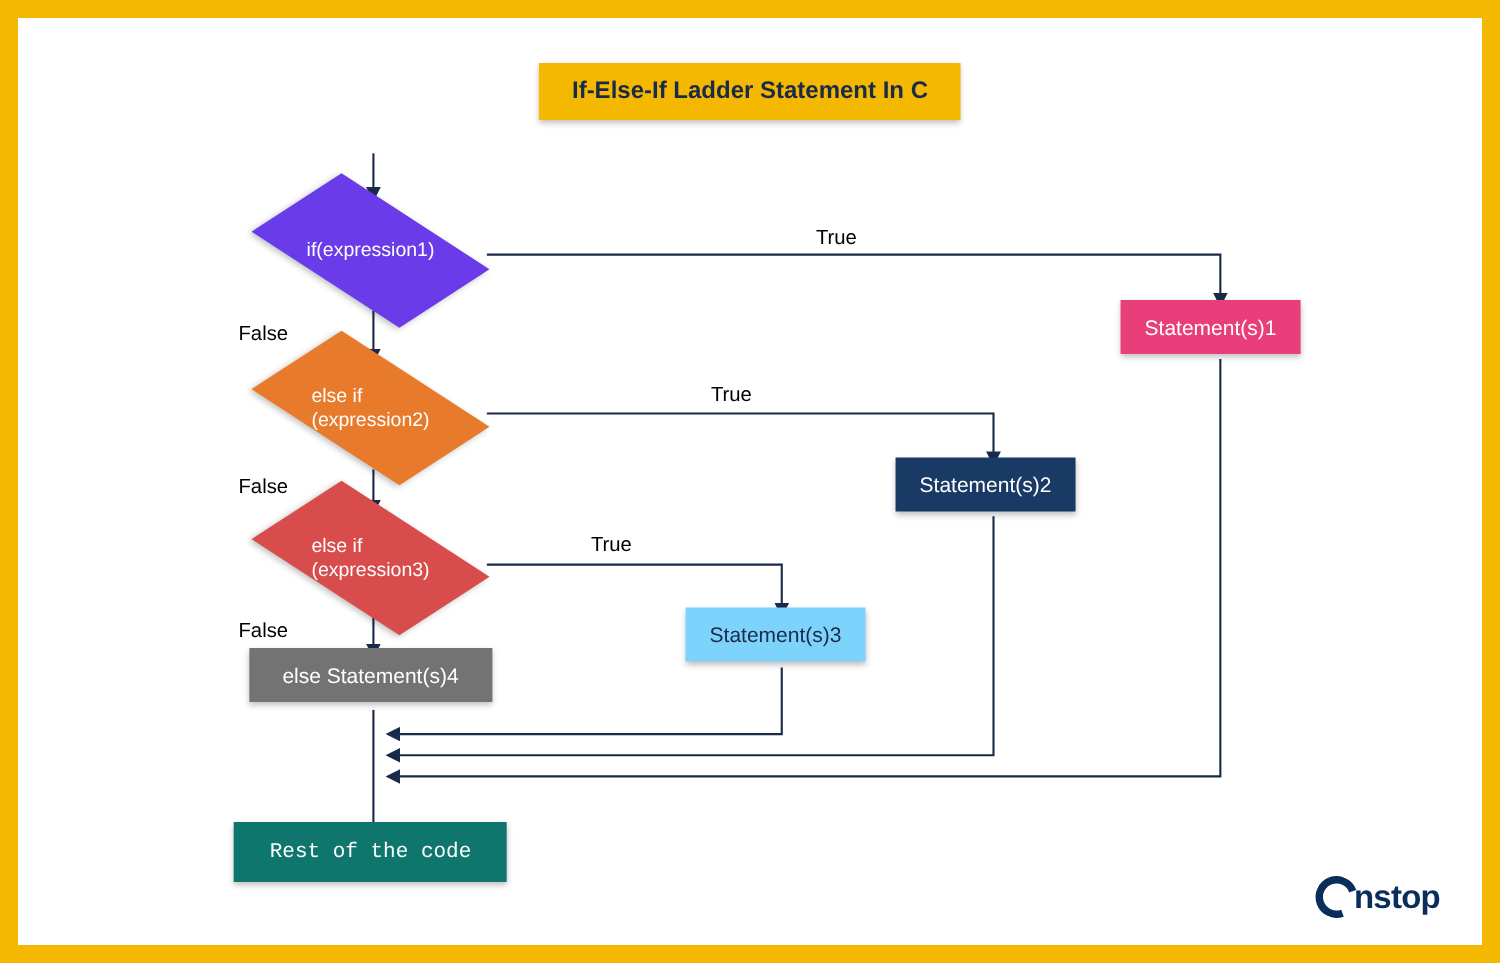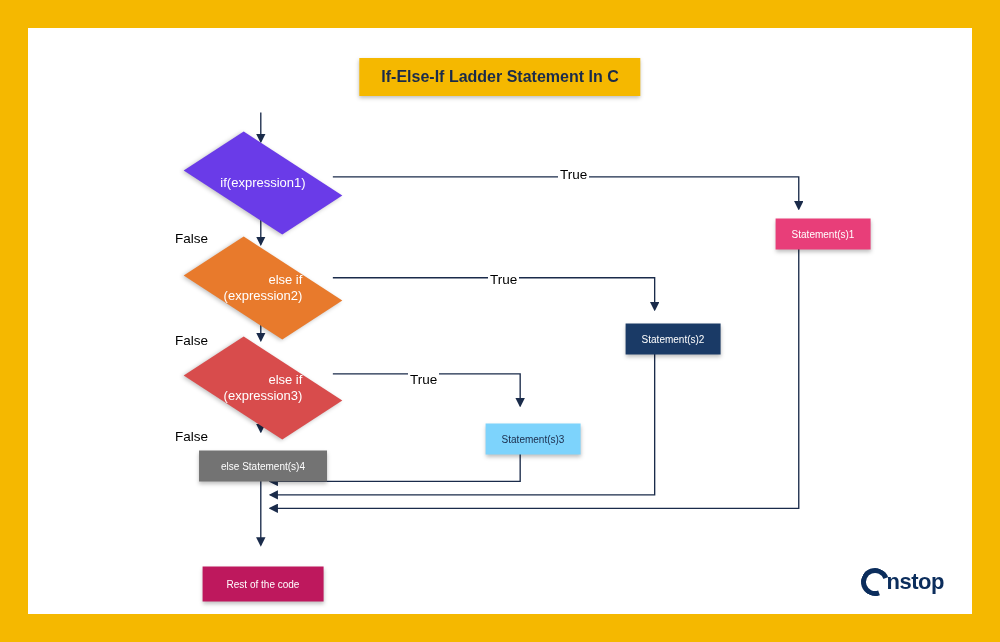--- a/index.html
+++ b/index.html
@@ -4,21 +4,21 @@
 <style>
   * { box-sizing: border-box; margin: 0; padding: 0; }
   body {
     font-family: -apple-system, BlinkMacSystemFont, "Segoe UI", Arial, sans-serif;
     background: #fff;
   }
   .frame {
     width: 1000px;
     height: 642px;
     background: #f5b800;
-    padding: 28px;
+    padding: 12px;
     position: relative;
   }
   .canvas {
     width: 100%;
     height: 100%;
     background: #fff;
     position: relative;
   }
   .title-box {
     position: absolute;
@@ -45,44 +45,44 @@
     display: block;
     box-shadow: 0 2px 4px rgba(0,0,0,0.25);
   }
   .diamond .txt {
     position: absolute;
     left: 50%;
     top: 50%;
     transform: translate(-50%, -50%);
     color: #fff;
     font-size: 13px;
-    text-align: right;
+    text-align: left;
     white-space: nowrap;
     line-height: 1.25;
   }
   .d-purple .shape { background: #6a3be8; }
   .d-orange .shape { background: #e87a2c; }
   .d-red    .shape { background: #d84c4c; }
 
   
   .box {
     position: absolute;
     transform: translate(-50%, -50%);
     color: #fff;
     padding: 10px 16px;
-    font-size: 10px;
+    font-size: 14px;
     box-shadow: 0 2px 4px rgba(0,0,0,0.25);
     white-space: nowrap;
     text-align: center;
   }
   .b-pink   { background: #e83e79; }
   .b-navy   { background: #1a3a66; text-align: right; }
   .b-yellow { background: #7dd3fc; color: #1a2b4a; }
   .b-blue   { background: #737373; }
-  .b-green  { background: #be185d; }
+  .b-green  { background: #0f766e; font-family: Liberation Mono, monospace; }
 
   
   .lbl {
     position: absolute;
     font-size: 13.5px;
     color: #000000;
     transform: translate(0, -50%);
     background: #fff;
     padding: 0 2px;
   }

